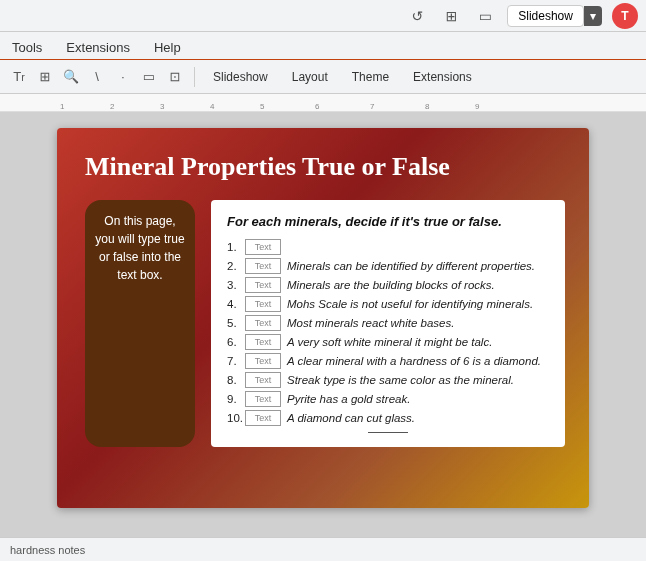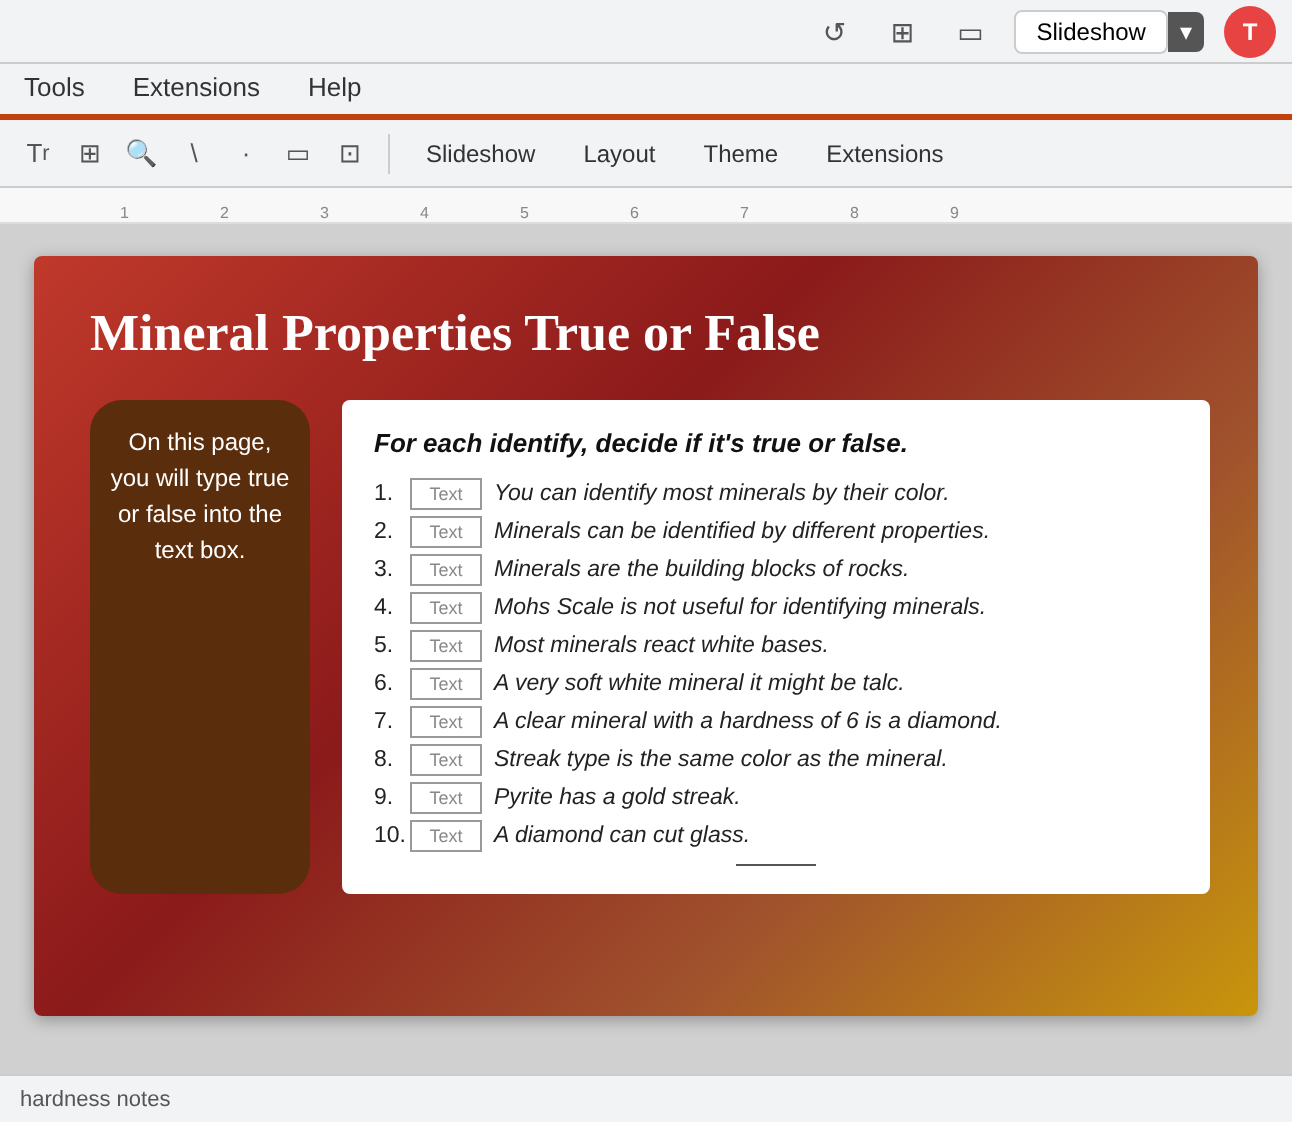--- a/index.html
+++ b/index.html
@@ -77,24 +77,24 @@
       display: flex;
       align-items: center;
       background: #f1f3f4;
       padding: 2px 8px;
       border-bottom: 1px solid #ccc;
       height: 34px;
       gap: 4px;
     }
     .menu-bar {
       display: flex;
-      align-items: flex-start;
+      align-items: flex-end;
       background: #f1f3f4;
       padding: 2px 8px;
-      border-bottom: 3px solid #c2410c;
+      border-bottom: 1px solid #c2410c;
       height: 28px;
       gap: 16px;
     }
     .menu-item {
       font-size: 13px;
       color: #333;
       cursor: pointer;
       padding: 2px 4px;
     }
 
@@ -152,21 +152,21 @@
       display: flex;
       justify-content: center;
       align-items: flex-start;
       padding: 16px;
       height: calc(561px - 32px - 34px - 28px - 18px - 24px);
       overflow: hidden;
     }
 
     
     .slide {
-      width: 612px;
+      width: 532px;
       min-height: 380px;
       background: linear-gradient(135deg, #c0392b 0%, #8b1a1a 40%, #a0522d 70%, #c8960c 100%);
       border-radius: 4px;
       box-shadow: 0 2px 8px rgba(0,0,0,0.3);
       padding: 24px 24px 20px 28px;
       position: relative;
     }
 
     .slide-title {
       color: white;
@@ -321,27 +321,26 @@
 <div class="main-area">
   <div class="slide">
     <div class="slide-title">Mineral Properties True or False</div>
     <div class="slide-body">
 
       <div class="instruction-box">
         <span>On this page, you will type true or false into the text box.</span>
       </div>
 
       <div class="content-box">
-        <div class="content-heading">For each identify, decide if it's true or false.</div>
+        <div class="content-heading">For each minerals, decide if it's true or false.</div>
         <ul class="statement-list">
 
           <li class="statement-item">
             <span class="statement-num">1.</span>
             <span class="text-input-box">Text</span>
-            <span>You can identify most minerals by their color.</span>
           </li>
           <li class="statement-item">
             <span class="statement-num">2.</span>
             <span class="text-input-box">Text</span>
             <span>Minerals can be identified by different properties.</span>
           </li>
           <li class="statement-item">
             <span class="statement-num">3.</span>
             <span class="text-input-box">Text</span>
             <span>Minerals are the building blocks of rocks.</span>

